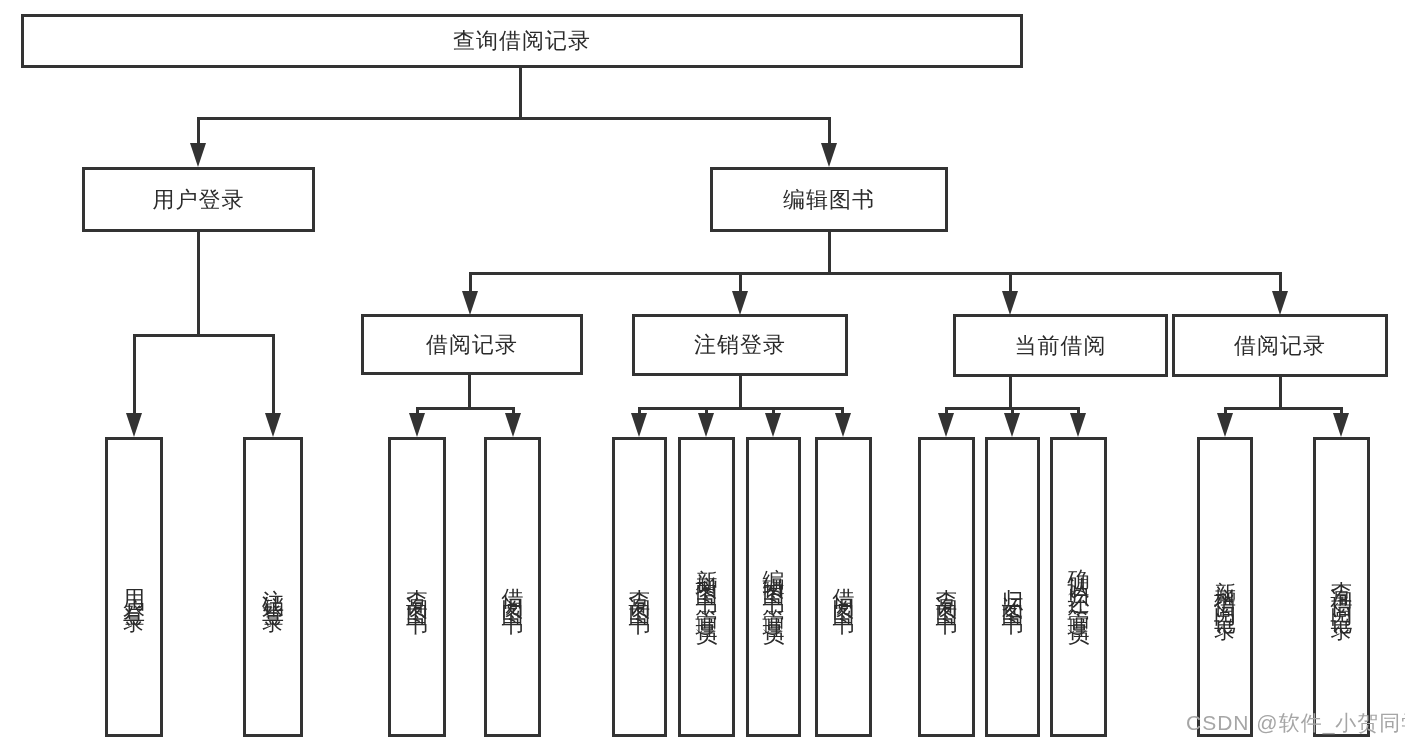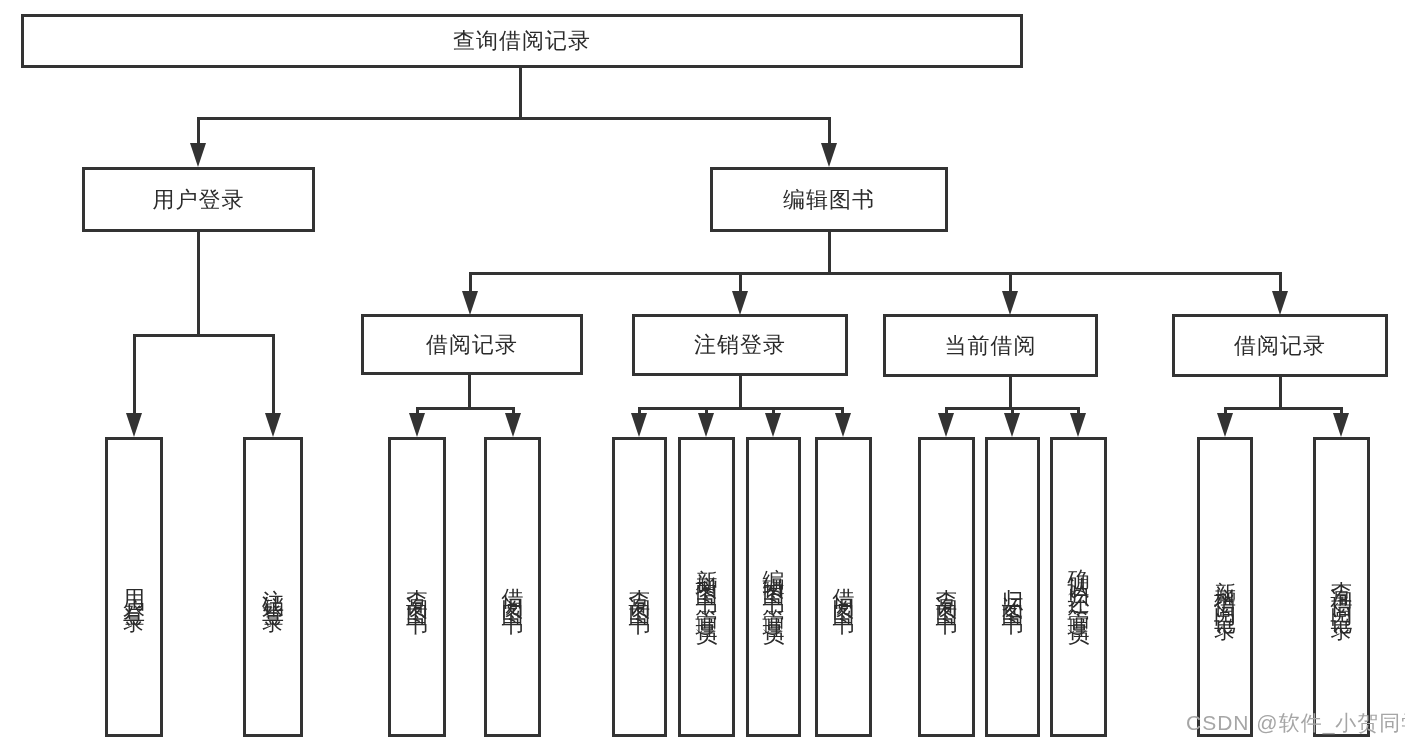--- a/index.html
+++ b/index.html
@@ -67,21 +67,21 @@
   </div>
 
   <div class="box" style="left:361px;top:314px;width:222px;height:61px;">
     <span>借阅记录</span>
   </div>
 
   <div class="box" style="left:632px;top:314px;width:216px;height:62px;">
     <span>注销登录</span>
   </div>
 
-  <div class="box" style="left:883px;top:314px;width:215px;height:63px;">
+  <div class="box" style="left:953px;top:314px;width:215px;height:63px;">
     <span>当前借阅</span>
   </div>
 
   <div class="box" style="left:1172px;top:314px;width:216px;height:63px;">
     <span>借阅记录</span>
   </div>
 
   <div class="leaf" style="left:105px;top:437px;width:58px;height:300px;">
     <span>用户登录</span>
   </div>

